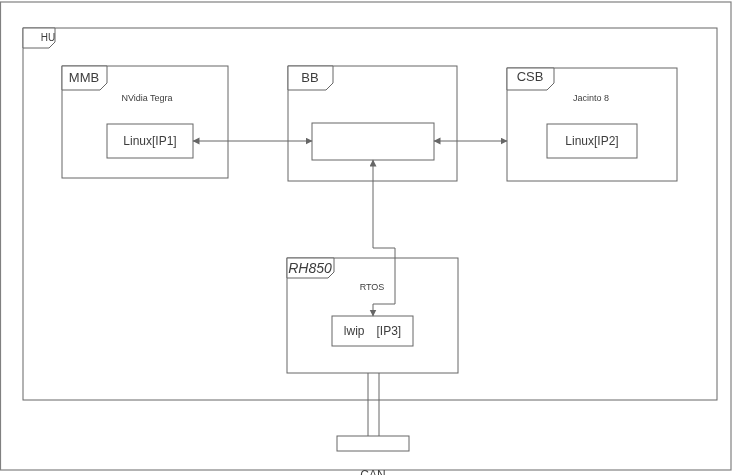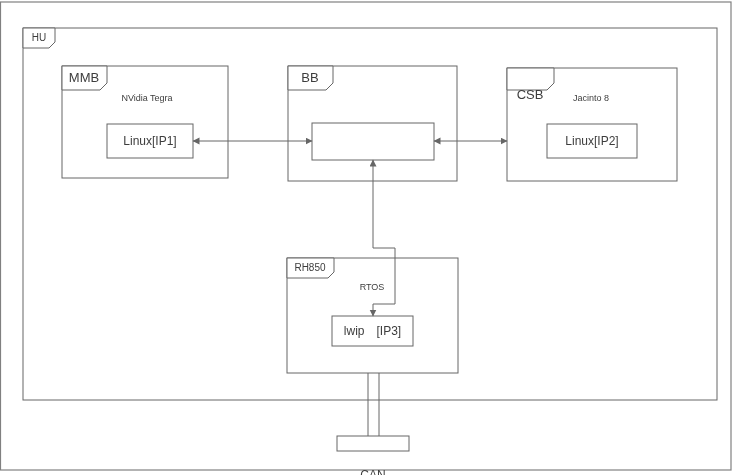--- a/index.html
+++ b/index.html
@@ -11,22 +11,22 @@
   svg.wire { position:absolute; left:0; top:0; width:740px; height:475px; display:block; }
   .pageborder { fill:none; stroke:var(--frame-border,#808080); stroke-width:1.2; }
   .fr  { fill:none; stroke:var(--stroke,#666); stroke-width:1; }
   .tab { fill:#fff;  stroke:var(--stroke,#666); stroke-width:1; }
   .bx  { fill:#fff;  stroke:var(--stroke,#666); stroke-width:1; }
   .ln  { fill:none; stroke:var(--stroke,#666); stroke-width:1; }
   #ah path { fill:var(--stroke,#666); stroke:none; }
 
   .lbl { position:absolute; transform:translateX(-50%); white-space:nowrap; text-align:center; }
   .tab-lbl { font-size:13px; line-height:22px; height:22px; }
-  .tab-lbl-sm { font-size:10px; line-height:20px; height:20px; }
-  .tab-lbl-rh { font-size:10px; line-height:20px; height:16px; }
+  .tab-lbl-sm { font-size:10px; line-height:20px; height:20px;margin-left:9px; }
+  .tab-lbl-rh { font-size:14px; line-height:20px; height:16px;font-style:italic; }
   .sub-lbl { font-size:9px; line-height:12px; }
   .node-lbl {
     position:absolute; display:flex; flex-direction:row;
     justify-content:center; align-items:center;
     font-size:12px; line-height:11px; text-align:center; white-space:nowrap;
   }
 </style>
 </head>
 <body>
 
@@ -65,21 +65,21 @@
     <path class="ln" d="M193,141 L312,141" marker-start="url(#ah)" marker-end="url(#ah)"></path>
     <path class="ln" d="M434,141 L507,141" marker-start="url(#ah)" marker-end="url(#ah)"></path>
     <path class="ln" d="M373,160 L373,248 L395,248 L395,304 L373,304 L373,316" marker-start="url(#ah)" marker-end="url(#ah)"></path>
     <path class="ln" d="M368,373 L368,436"></path>
     <path class="ln" d="M379,373 L379,436"></path>
   </svg>
 
   <div class="lbl tab-lbl-sm" style="left:39px; top:28px;">HU</div>
   <div class="lbl tab-lbl" style="left:84px; top:67px;">MMB</div>
   <div class="lbl tab-lbl" style="left:310px; top:67px;">BB</div>
-  <div class="lbl tab-lbl" style="left:530px; top:84px;">CSB</div>
+  <div class="lbl tab-lbl" style="left:530px; top:66px;">CSB</div>
   <div class="lbl tab-lbl-rh" style="left:310px; top:258px;">RH850</div>
 
   <div class="lbl sub-lbl" style="left:147px; top:92px;">NVidia Tegra</div>
   <div class="lbl sub-lbl" style="left:591px; top:92px;">Jacinto 8</div>
   <div class="lbl sub-lbl" style="left:372px; top:281px;">RTOS</div>
 
   <div class="node-lbl" style="left:107px; top:124px; width:86px; height:34px;">
     <div>Linux</div>
     <div>[IP1]</div>
   </div>

